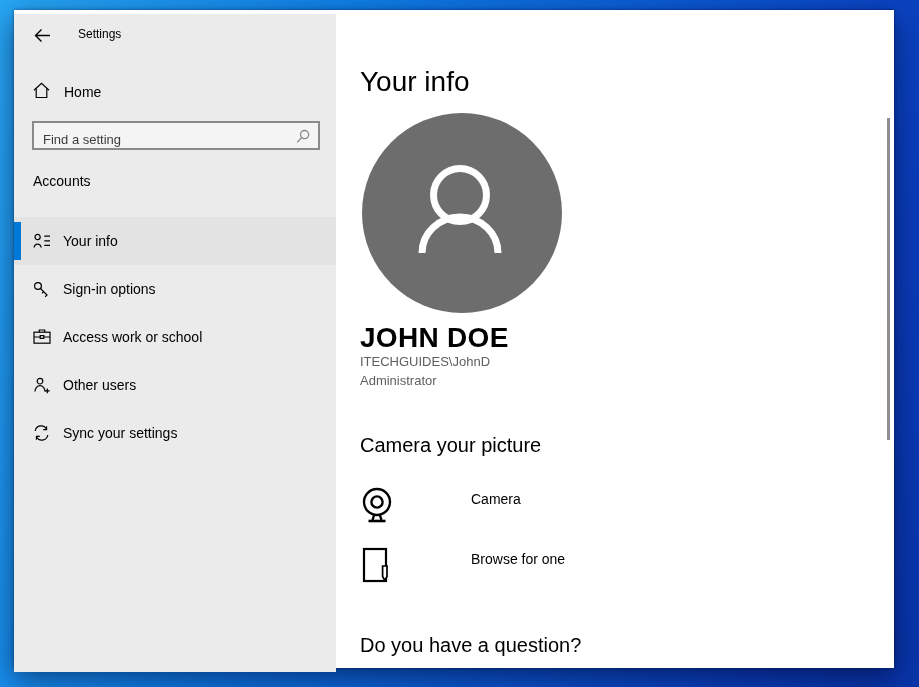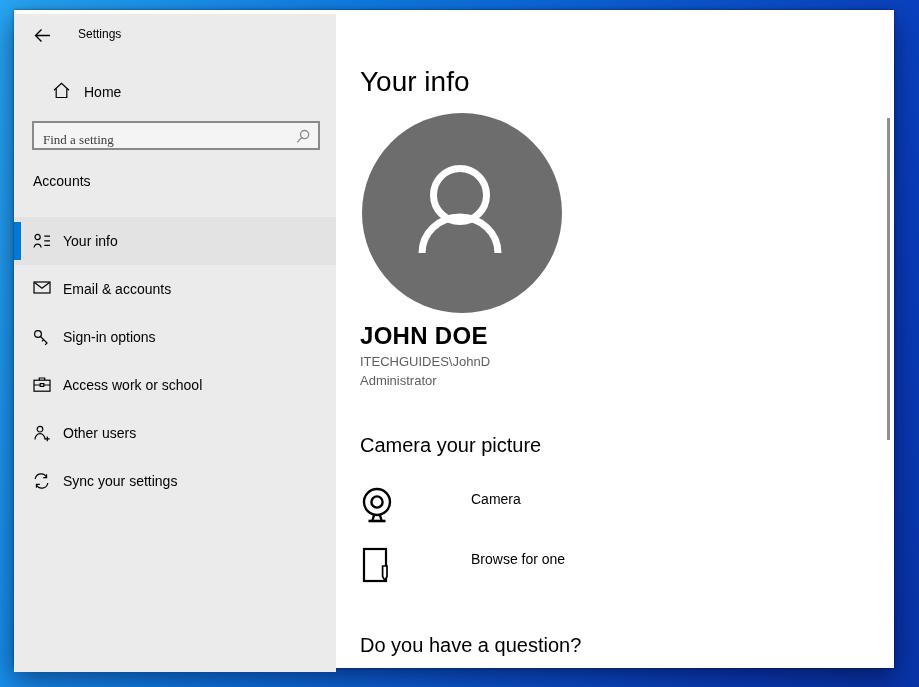--- a/index.html
+++ b/index.html
@@ -19,46 +19,46 @@
     background:#ebebeb;
   }
   
   .back-btn { position:absolute; left:10px; top:6px; width:36px; height:30px;
     display:flex; align-items:center; justify-content:center; background:transparent; border:none; cursor:pointer; }
   .app-title { position:absolute; left:64px; top:13px; font-size:12px; color:#000; }
   .win-controls { position:absolute; right:0; top:0; display:flex; }
   .win-btn { width:46px; height:34px; display:flex; align-items:center; justify-content:center;
     background:transparent; border:none; cursor:pointer; }
   
-  .home-row { position:absolute; left:0; top:62px; width:290px; height:32px; cursor:pointer;margin-left:20px; }
+  .home-row { position:absolute; left:0; top:62px; width:290px; height:32px; cursor:pointer; }
   .home-row .ico { position:absolute; left:19px; top:6px; }
   .home-row .lbl { position:absolute; left:50px; top:8px; font-size:14px; color:#000; }
   .search-box {
     position:absolute; left:18px; top:107px; width:288px; height:29px;
     background:#f4f4f4; border:2px solid #8a8a8a;
   }
   .search-box input {
     width:100%; height:100%; border:none; background:transparent; outline:none;
-    font-family:Liberation Serif, serif; font-size:13px; color:#a16207; padding:8px 28px 0 9px;
+    font-family:Liberation Sans, sans-serif; font-size:13px; color:#a16207; padding:8px 28px 0 9px;
   }
   .search-box input::placeholder { color:#3c3c3c; opacity:1; }
   .search-ico { position:absolute; right:7px; top:6px; }
   .section-header { position:absolute; left:19px; top:159px; font-size:14px; font-weight:normal; color:#000; }
   .nav { position:absolute; left:0; top:203px; width:322px; }
   .nav-item { position:relative; width:322px; height:48px; cursor:pointer; }
   .nav-item.selected { background:#e3e3e3; }
   .accent-bar { position:absolute; left:0; top:5px; width:7px; height:38px; background:#0078d7; }
   .nav-item .ico { position:absolute; left:19px; top:16px; width:17px; height:17px; }
   .nav-item .lbl { position:absolute; left:49px; top:0; line-height:48px; font-size:14px; color:#000; white-space:nowrap; }
   
   .main { position:absolute; left:322px; top:0; width:558px; height:658px; background:#fff; }
   .page-title { position:absolute; left:24px; top:56px; font-size:28px; font-weight:300; color:#000; }
   .avatar { position:absolute; left:26px; top:103px; width:200px; height:200px; border-radius:50%;
     background:#6d6d6d; }
-  .user-name { position:absolute; left:24px; top:312px; font-size:24px; font-weight:bold; color:#000; letter-spacing:.3px;text-align:right; }
+  .user-name { position:absolute; left:24px; top:312px; font-size:28px; font-weight:bold; color:#000; letter-spacing:.3px;text-align:right; }
   .user-domain { position:absolute; left:24px; top:344px; font-size:13px; color:#5e5e5e; }
   .user-role { position:absolute; left:24px; top:363px; font-size:13px; color:#5e5e5e; }
   .create-heading { position:absolute; left:24px; top:424px; font-size:20px; font-weight:400; color:#000; }
   .opt-row { position:absolute; left:24px; width:300px; height:42px; cursor:pointer; }
   .opt-row.camera { top:477px; }
   .opt-row.browse { top:537px; }
   .opt-row .ico { position:absolute; left:2px; top:0; }
   .opt-row .lbl { position:absolute; left:67px; top:4px; font-size:14px; color:#000;margin-left:44px; }
   .question-heading { position:absolute; left:24px; top:624px; font-size:20px; font-weight:400; color:#000; }
   .scrollbar { position:absolute; left:873px; top:108px; width:3px; height:322px; background:#8f8f8f; cursor:pointer; }
@@ -109,29 +109,20 @@
         <span class="ico">
           <svg width="18" height="16" viewBox="0 0 18 16" fill="none" stroke="#000" stroke-width="1.2">
             <circle cx="4.6" cy="4" r="2.6"></circle>
             <path d="M1 14.5 A 3.7 4.4 0 0 1 8.2 14.5"></path>
             <path d="M11.3 3.2 H17 M11.3 7.8 H17 M11.3 12.4 H17"></path>
           </svg>
         </span>
         <span class="lbl">Your info</span>
       </div>
 
-      <div class="nav-item">
-        <span class="ico">
-          <svg width="18" height="13" viewBox="0 0 18 13" fill="none" stroke="#000" stroke-width="1.2">
-            <rect x="1" y="1" width="16" height="11"></rect>
-            <path d="M1.5 1.5 L9 7.2 L16.5 1.5"></path>
-          </svg>
-        </span>
-        <span class="lbl">Email &amp; accounts</span>
-      </div>
 
       <div class="nav-item">
         <span class="ico">
           <svg width="17" height="17" viewBox="0 0 17 17" fill="none" stroke="#000" stroke-width="1.2">
             <circle cx="5" cy="5" r="3.4"></circle>
             <path d="M7.5 7.5 L14 14 L12.2 15.8"></path>
             <path d="M10.7 10.7 L9 12.4"></path>
           </svg>
         </span>
         <span class="lbl">Sign-in options</span>

